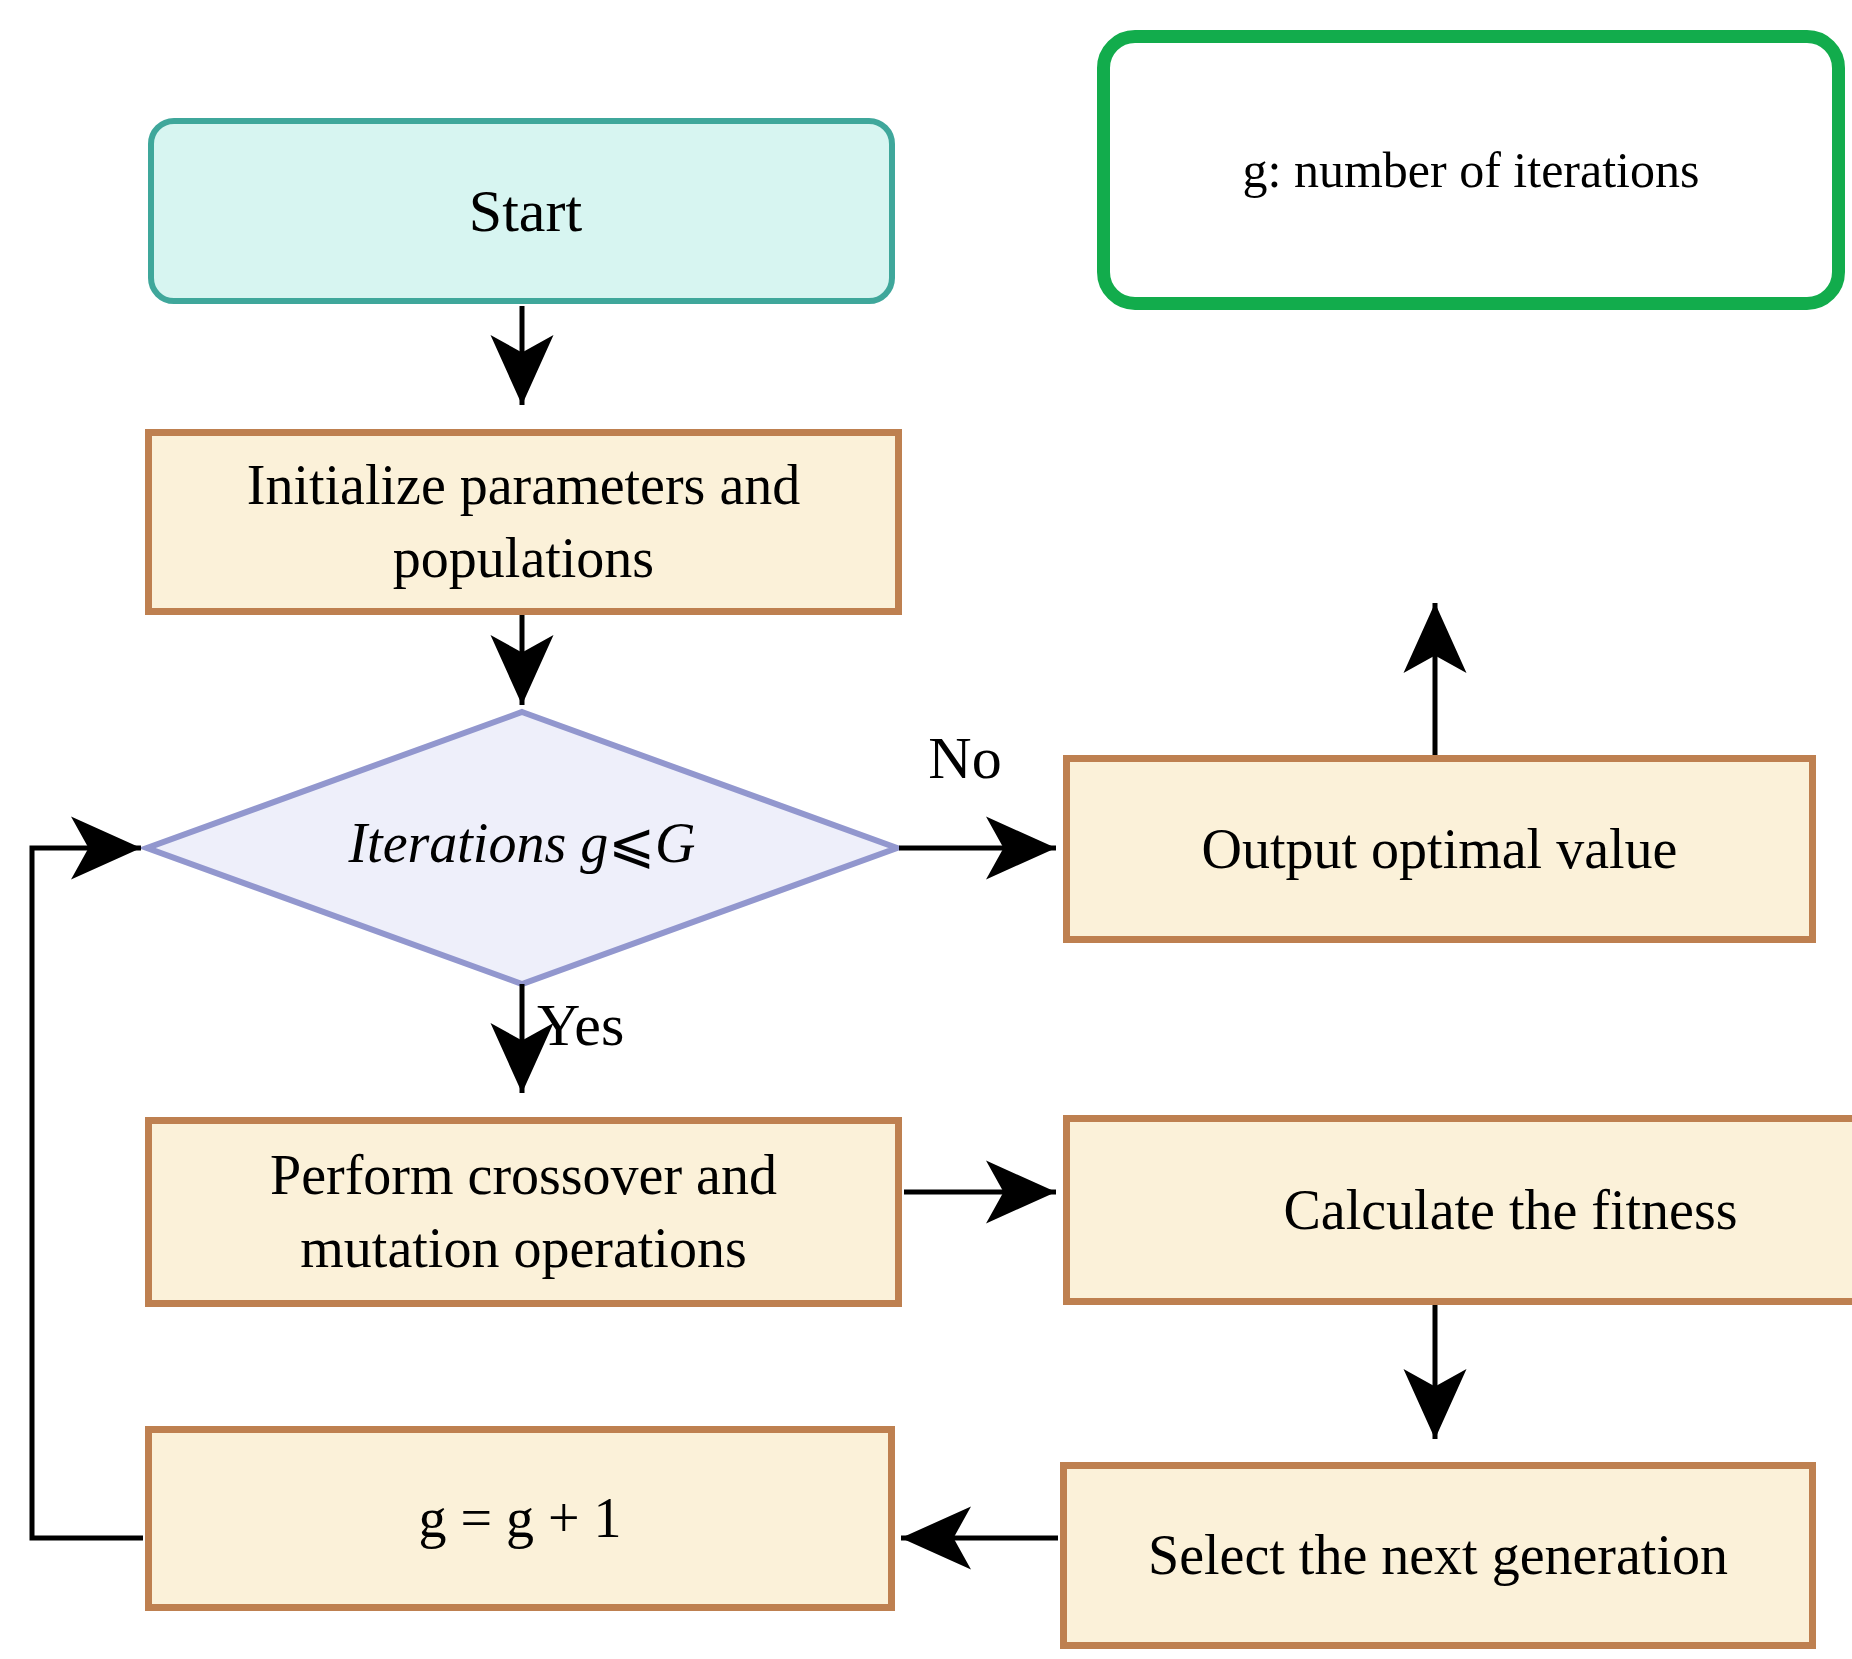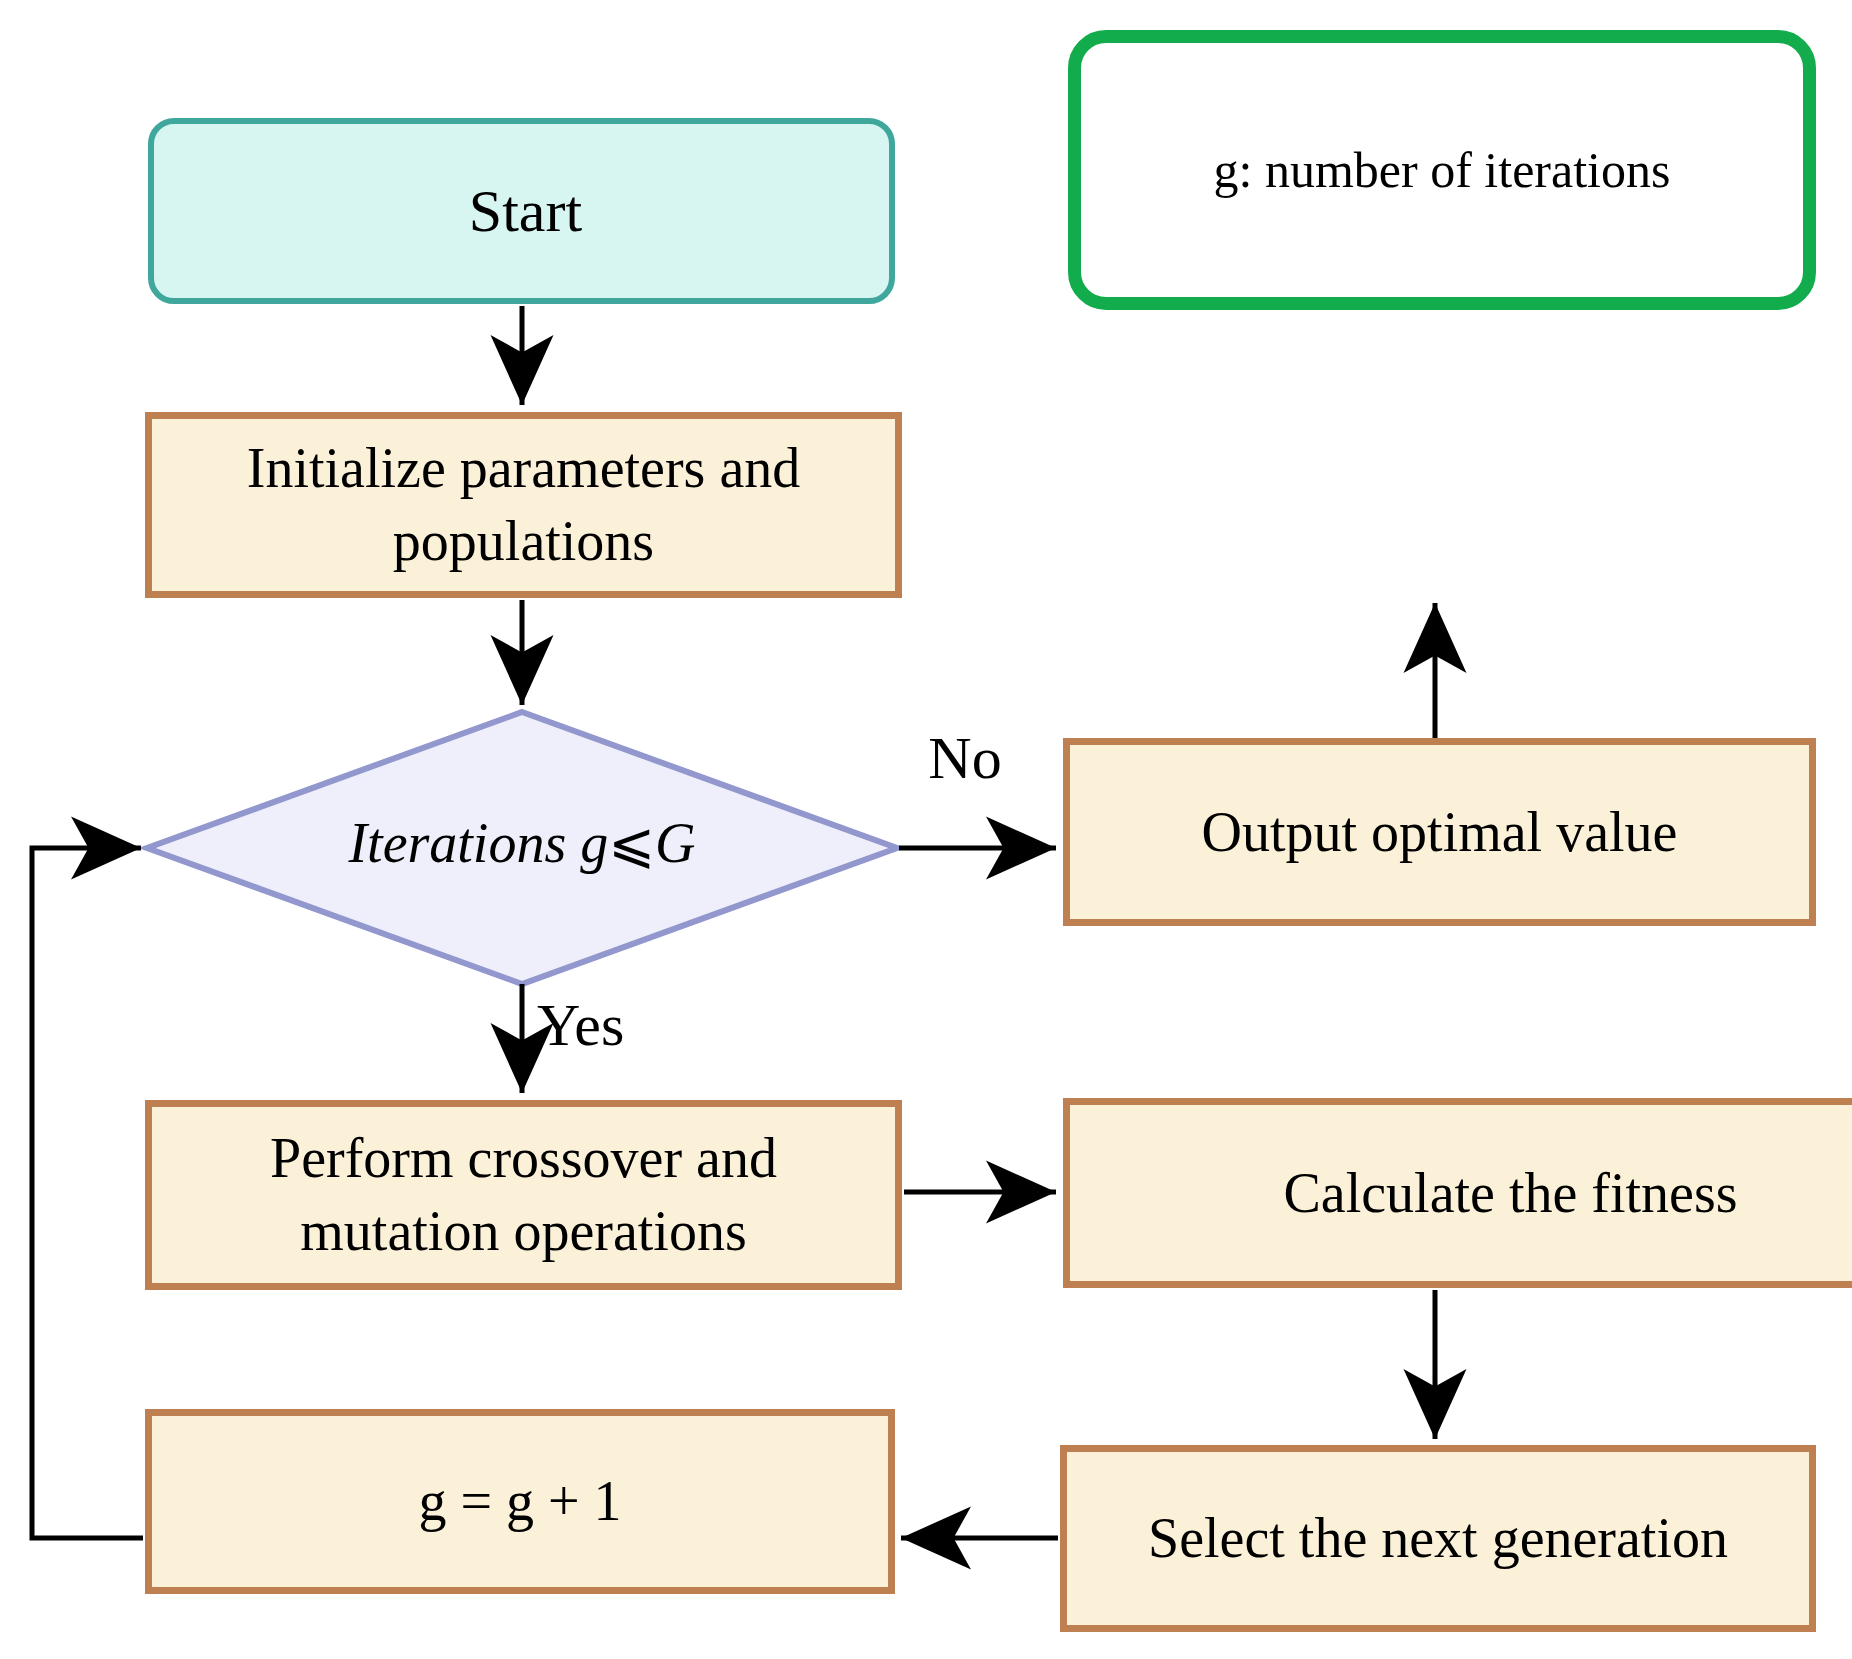--- a/index.html
+++ b/index.html
@@ -21,27 +21,27 @@
     text-align:center; line-height:1.3;
   }
   .terminal{
     background:var(--terminal_fill);
     border:6px solid var(--terminal_border);
     border-radius:26px; font-size:60px;padding-left:8px;
   }
   .process{
     background:var(--process_fill);
     border:7px solid var(--process_border);
-    font-size:56px; padding:0 40px;
+    font-size:56px; padding:0 40px;margin-top:17px;
   }
   .legend{
     background:var(--legend_fill);
     border:13px solid var(--legend_border);
     border-radius:38px; font-size:50px; line-height:1.72;
-    flex-direction:column; padding:10px 48px;
+    flex-direction:column; padding:10px 48px;margin-left:29px;
   }
   .decision-text{
     position:absolute; text-align:center; font-size:56px;
     font-family:"Liberation Serif","DejaVu Sans",serif;
     font-style:italic;
   }
   .edge-label{
     position:absolute; font-size:60px; line-height:1;
   }
   svg{position:absolute; left:0; top:0;}

